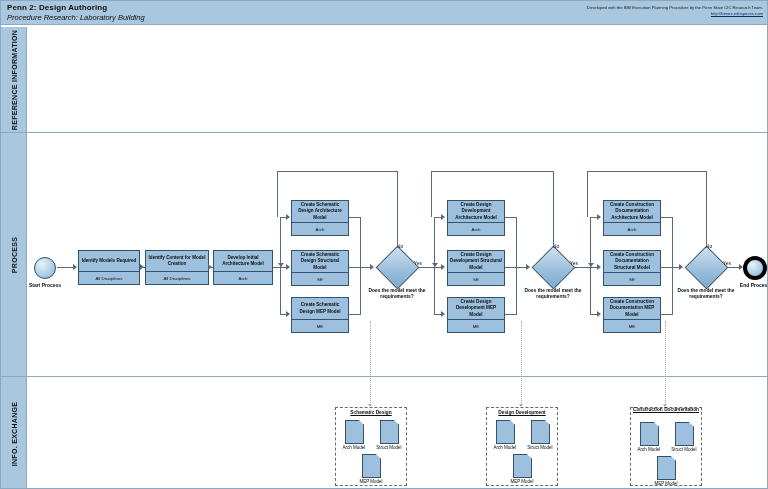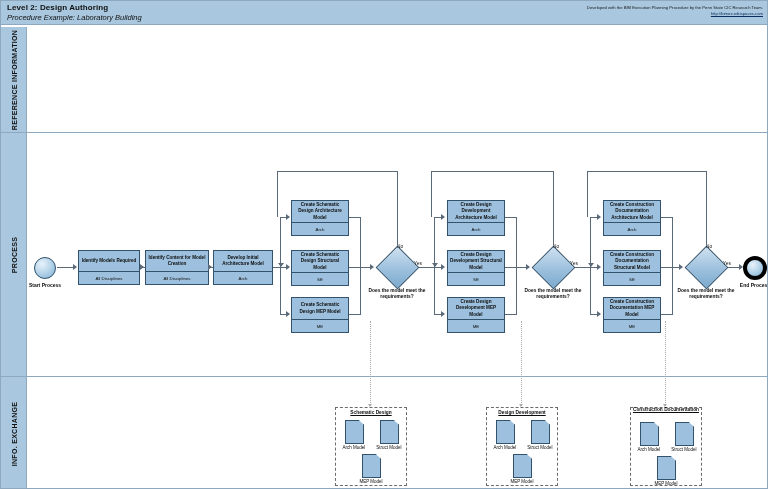--- a/index.html
+++ b/index.html
@@ -181,22 +181,22 @@
     border-right:2.5px solid transparent;
     border-top:3.5px solid #a8a8a8;
   }
 </style>
 </head>
 <body>
 
 <div id="page">
 
   <div id="header">
-    <div id="title">Level 2: Design Authoring</div>
-    <div id="subtitle">Procedure Example: Laboratory Building</div>
+    <div id="title">Penn 2: Design Authoring</div>
+    <div id="subtitle">Procedure Research: Laboratory Building</div>
     <div id="credit">
       <span>Developed with the BIM Execution Planning Procedure by the Penn State CIC Research Team.</span>
       <span class="url">http://bimex.wikispaces.com</span>
     </div>
   </div>
 
   <div class="lane-label" id="lane-ref-label">
     <span>REFERENCE INFORMATION</span>
   </div>
   <div class="lane-body" id="lane-ref-body"></div>

